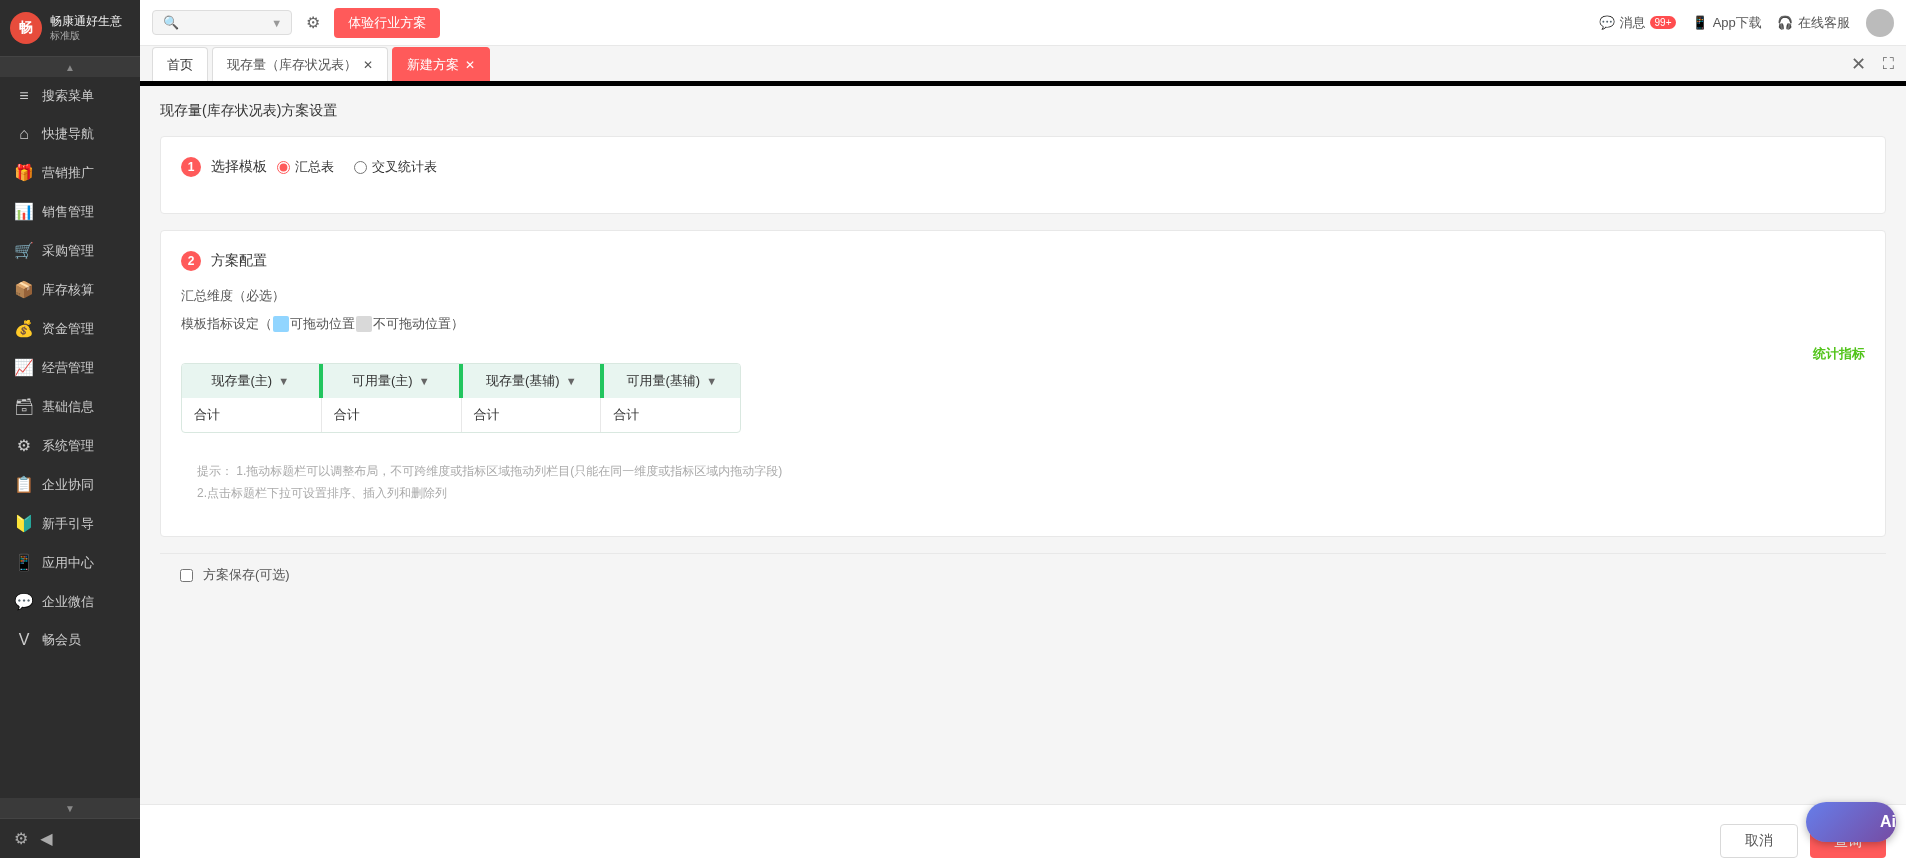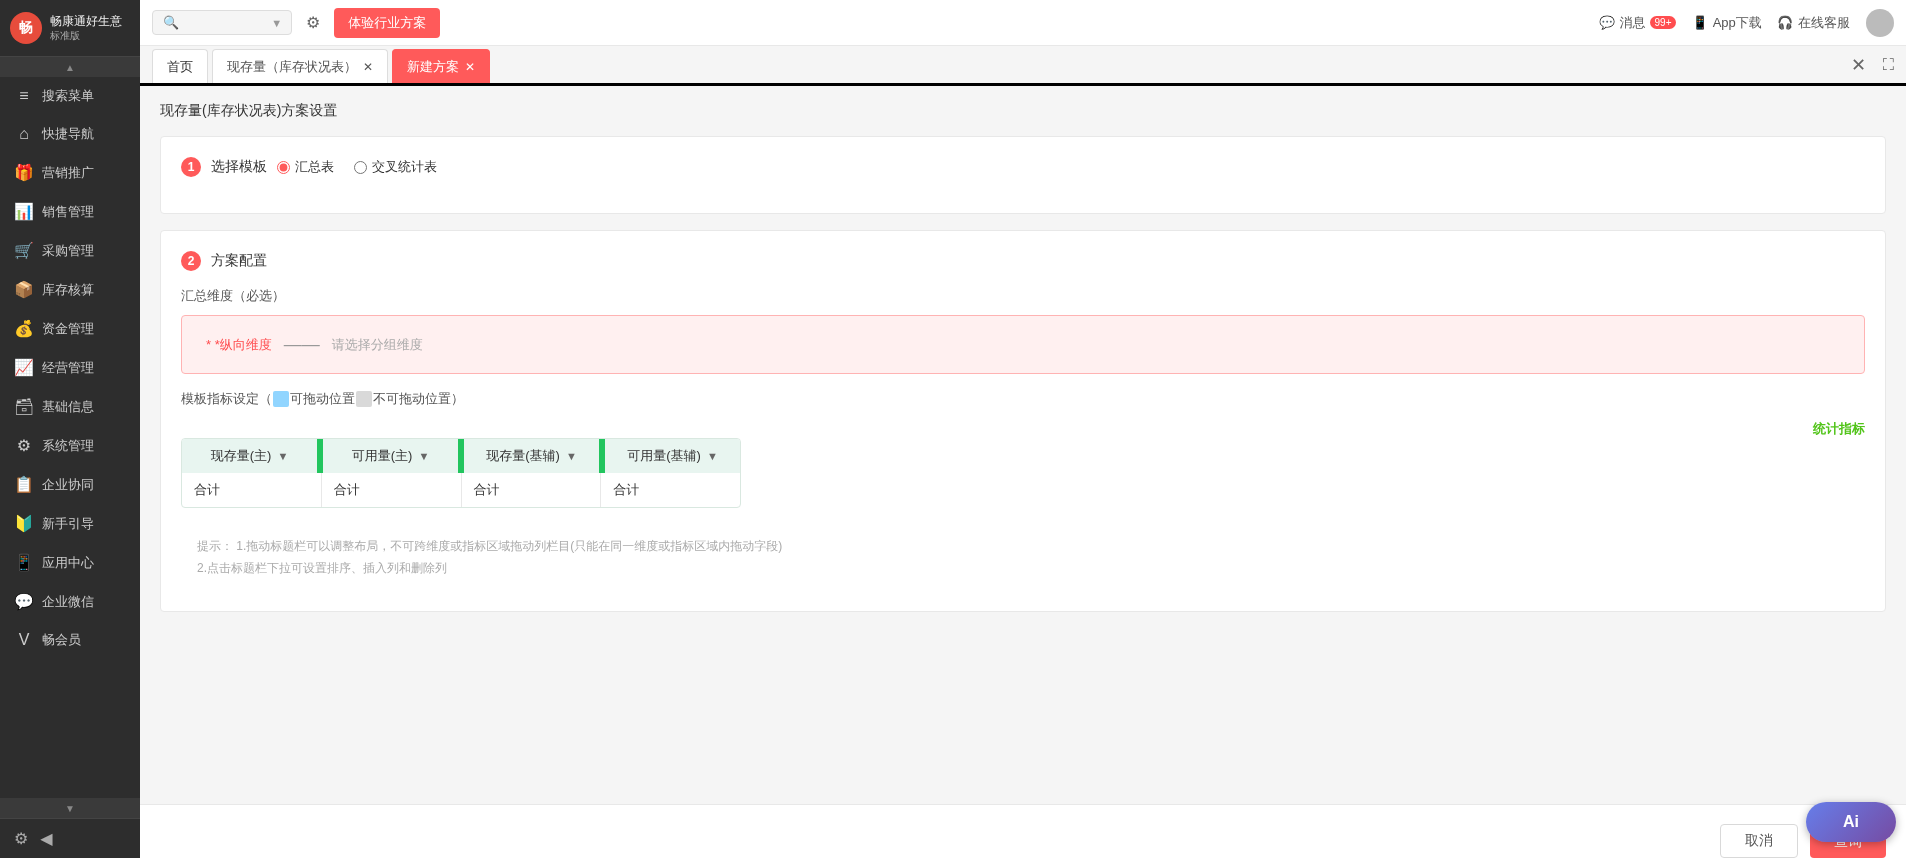--- a/index.html
+++ b/index.html
@@ -101,21 +101,21 @@
     .badge {
       background: #ff4d4f; color: white; border-radius: 10px;
       padding: 1px 5px; font-size: 10px;
     }
     .topbar-avatar { width: 28px; height: 28px; border-radius: 50%; background: #ddd; }
 
     
     .tabbar {
       height: 40px;
       background: #f5f5f5;
-      border-bottom: 3px solid #000000;
+      border-bottom: 5px solid #000000;
       display: flex;
       align-items: flex-end;
       padding: 0 12px;
       flex-shrink: 0;
       position: relative;
     }
     .tab {
       height: 34px;
       display: flex; align-items: center; gap: 6px;
       padding: 0 14px;
@@ -224,21 +224,21 @@
     }
     .stats-table-header {
       display: flex;
       background: #e8f5f0;
     }
     .stats-col {
       flex: 1;
       padding: 8px 12px;
       display: flex; align-items: center; justify-content: center;
       gap: 6px;
-      border-right: 6px solid #22c55e;
+      border-right: 4px solid #22c55e;
       font-size: 13px; color: #333;
     }
     .stats-col:last-child { border-right: none; }
     .stats-col .col-arrow { color: #666; font-size: 11px; cursor: pointer; }
     .stats-table-body { display: flex; }
     .stats-cell {
       flex: 1;
       padding: 8px 12px;
       border-right: 1px solid #e8e8e8;
       font-size: 13px; color: #333;
@@ -290,21 +290,21 @@
     }
 
     
     .ai-float {
       position: fixed;
       right: 10px;
       bottom: 16px;
       width: 90px; height: 40px;
       background: linear-gradient(135deg, #667eea, #764ba2);
       border-radius: 20px;
-      display: flex; align-items: center; justify-content: center;
+      display: flex; align-items: center; justify-content: flex-end;
       color: white; font-size: 16px; font-weight: bold;
       cursor: pointer;
       box-shadow: 0 2px 8px rgba(0,0,0,0.3);
     }
   </style>
 </head>
 <body>
 
 <div class="sidebar">
   <div class="sidebar-logo">
@@ -451,28 +451,20 @@
     </div>
 
     <div class="section-card">
       <div class="step-header">
         <div class="step-badge">2</div>
         <span class="step-title">方案配置</span>
       </div>
 
       <div class="subsection-title">汇总维度（必选）</div>
 
-      <div class="dimension-box">
-        <span class="dim-label">
-          <span style="color:#ff4d4f;">*</span>
-          <span>*纵向维度</span>
-        </span>
-        <span class="dim-arrow">——</span>
-        <span class="dim-placeholder">请选择分组维度</span>
-      </div>
 
       <div class="template-settings">
         <span>模板指标设定（</span>
         <span class="drag-indicator"></span>
         <span>可拖动位置</span>
         <span class="no-drag-indicator"></span>
         <span>不可拖动位置）</span>
       </div>
 
       <div class="stats-section">
@@ -504,20 +496,24 @@
           </div>
         </div>
       </div>
 
       <div class="tips-section">
         <div>提示：  1.拖动标题栏可以调整布局，不可跨维度或指标区域拖动列栏目(只能在同一维度或指标区域内拖动字段)</div>
         <div>        2.点击标题栏下拉可设置排序、插入列和删除列</div>
       </div>
     </div>
 
+    <div class="footer-section">
+      <input type="checkbox" class="footer-checkbox" style="">
+      <span class="footer-label">方案保存(可选)</span>
+    </div>
   </div>
 
   <div class="bottom-actions">
     <button class="btn-cancel">取消</button>
     <button class="btn-query">查询</button>
   </div>
 </div>
 
 <div class="ai-float">
   <span>Ai</span>

